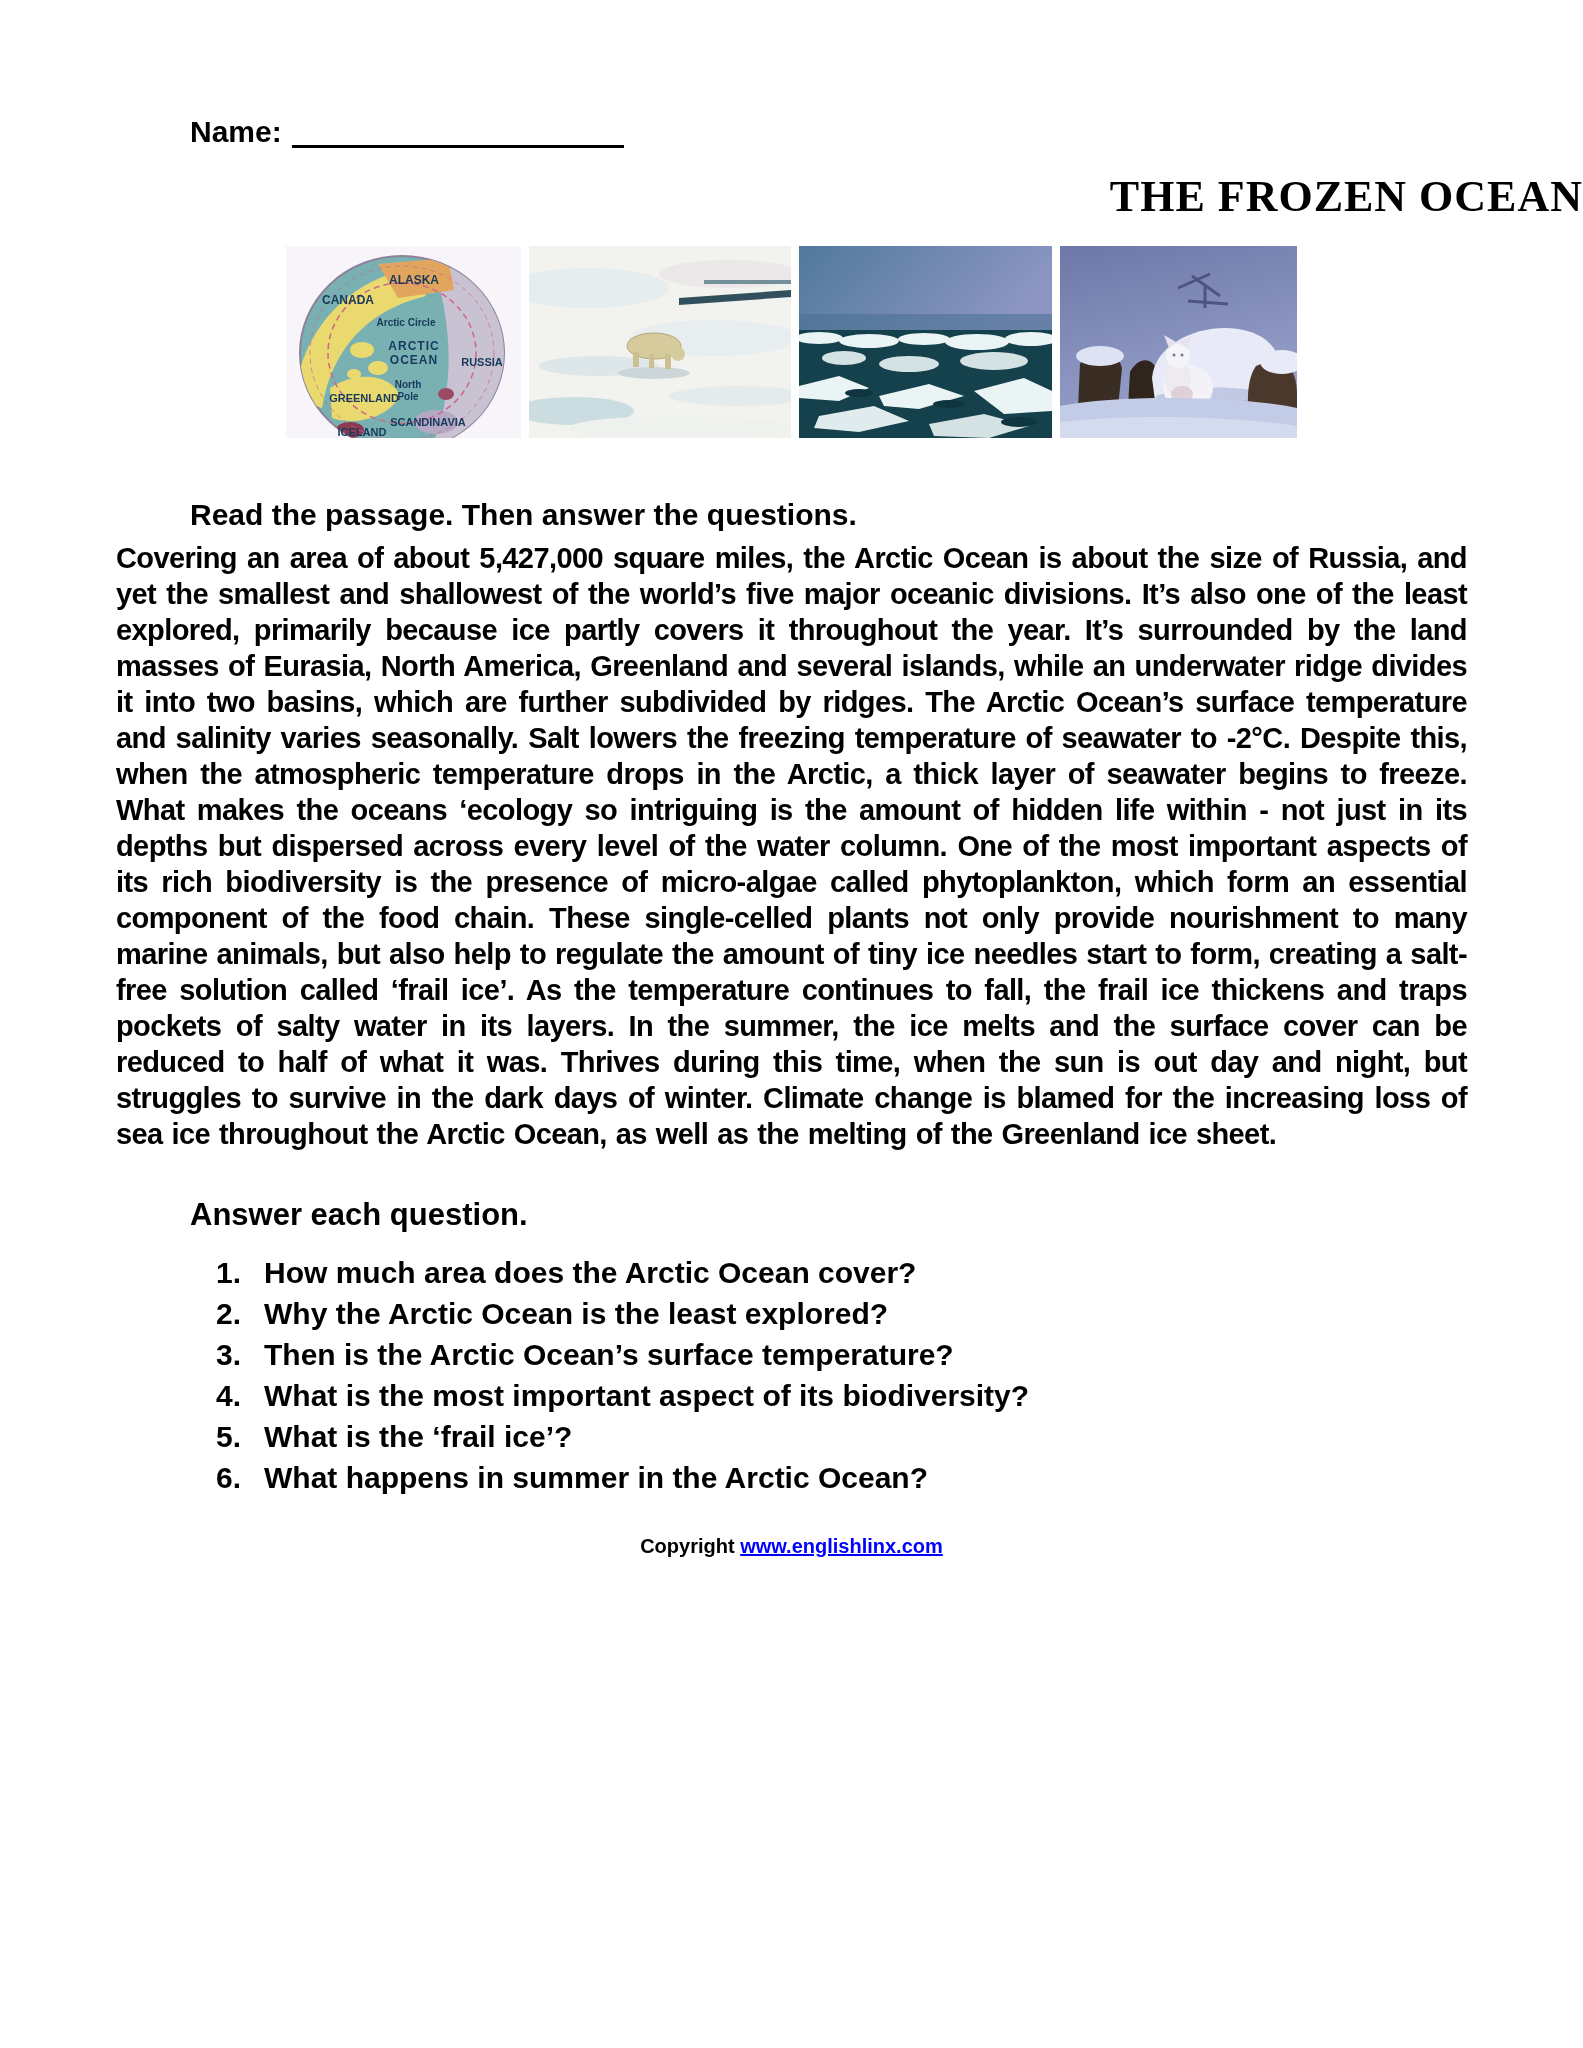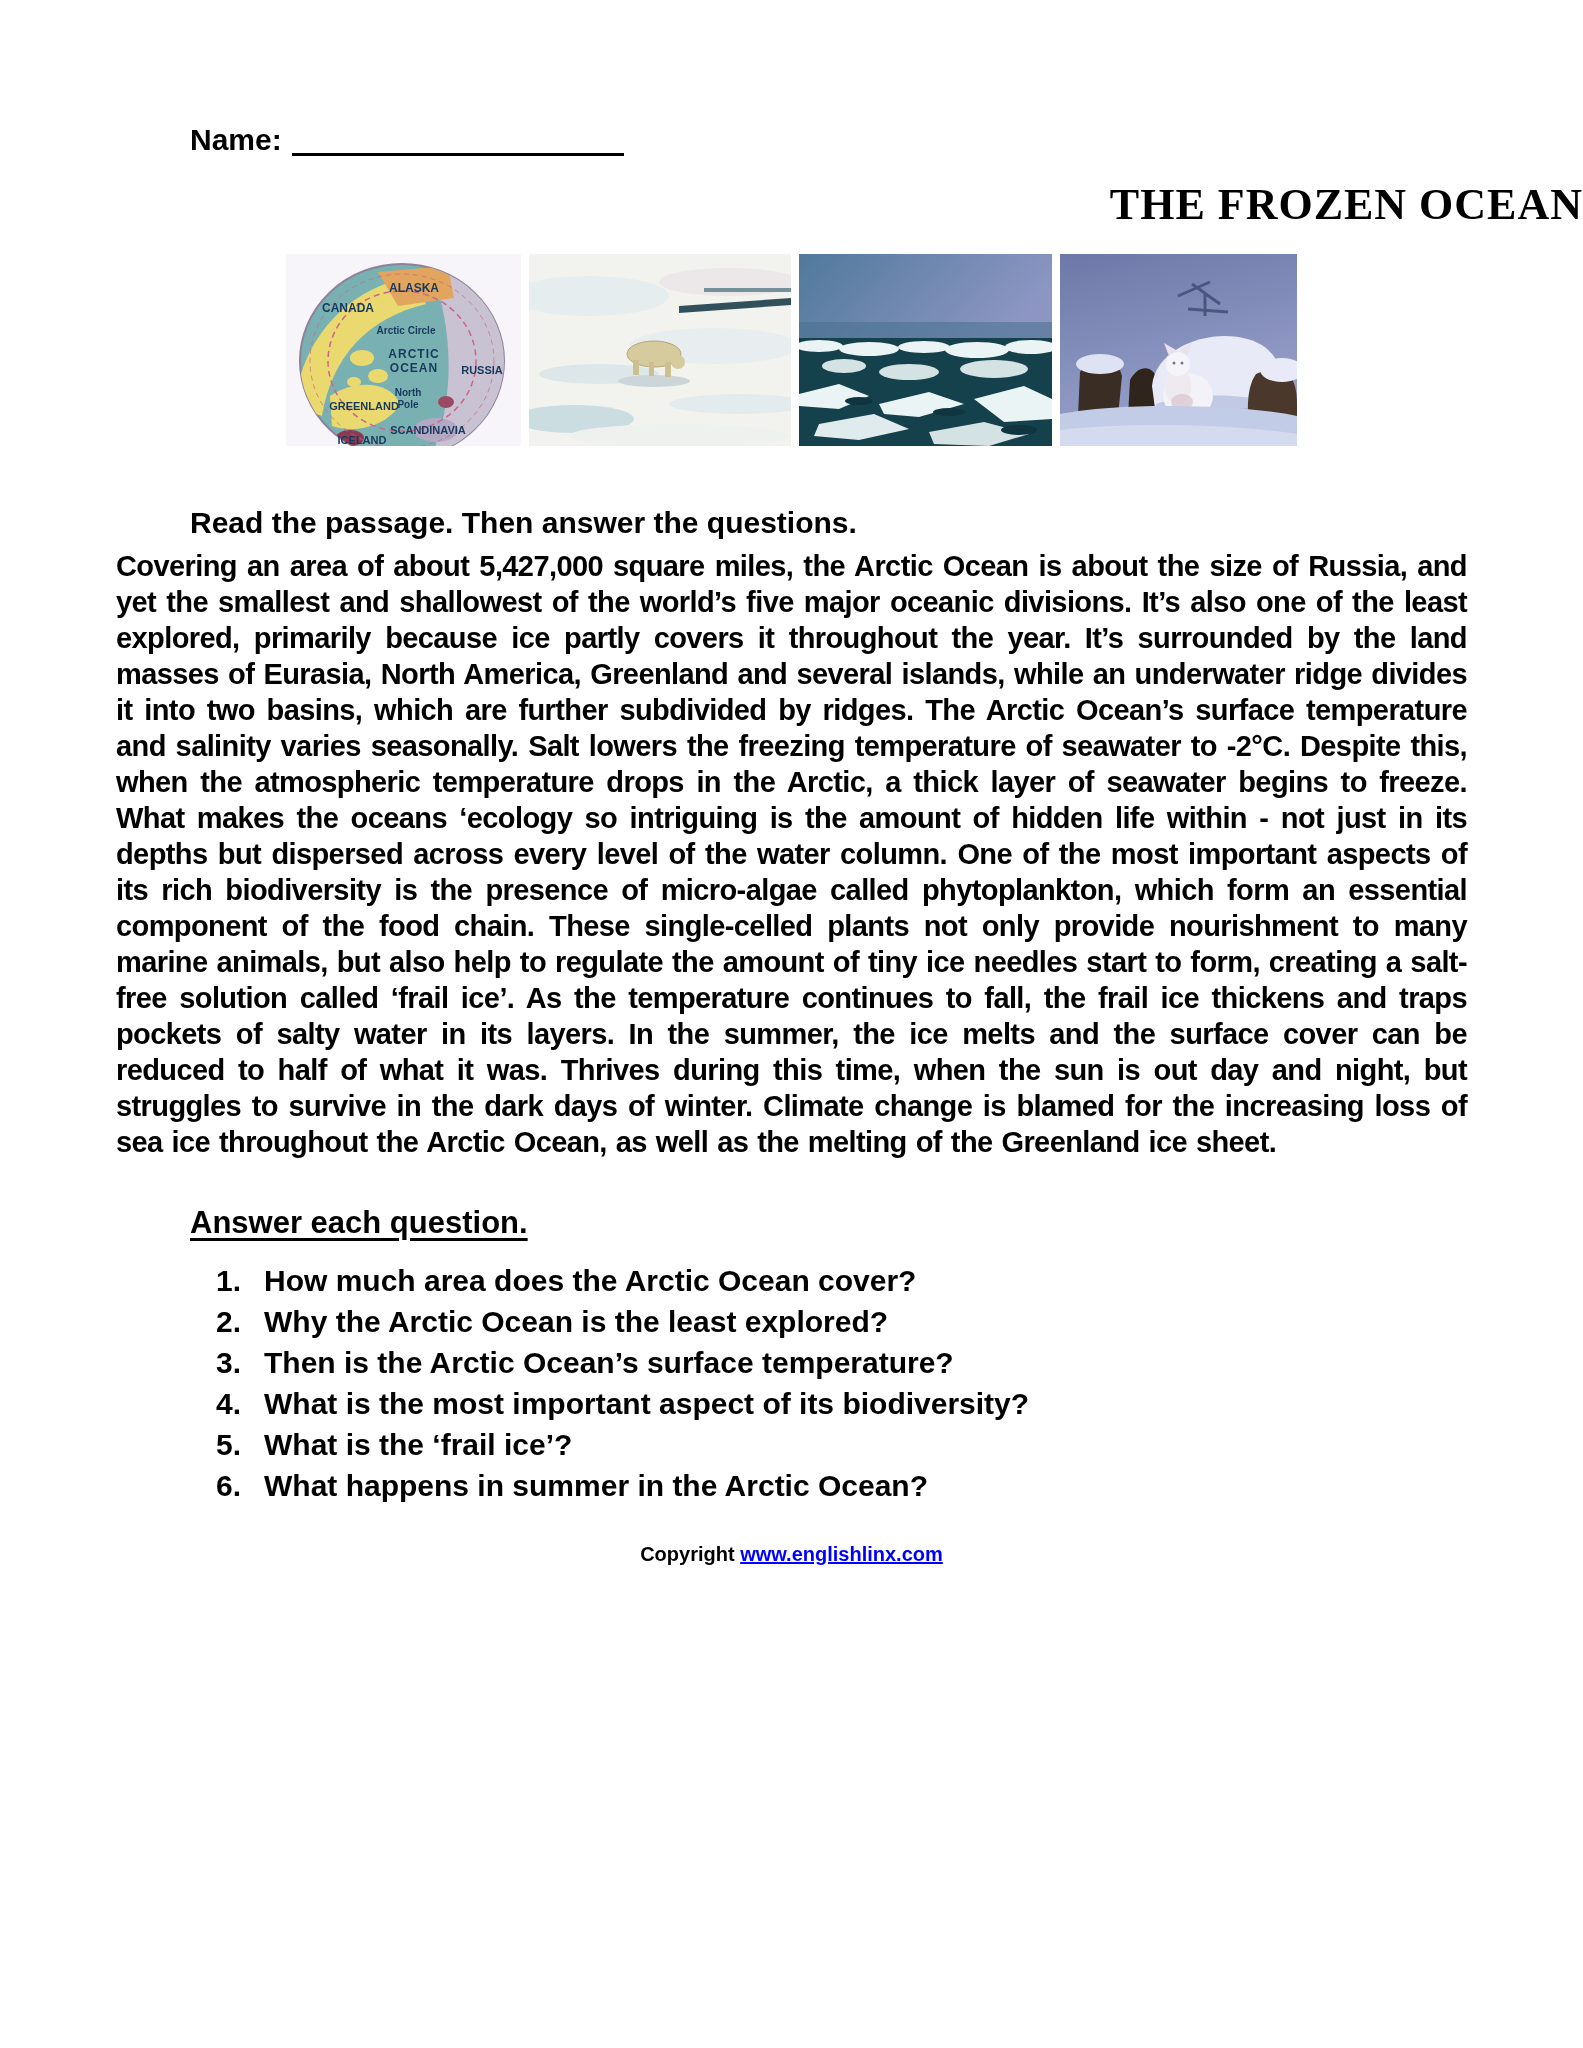--- a/index.html
+++ b/index.html
@@ -8,21 +8,21 @@
     width:1583px;height:2048px;
     background:#ffffff;
     overflow:hidden;
     font-family:"Liberation Sans",sans-serif;
     font-weight:700;
     color:#000000;
     box-sizing:border-box;
   }
   .header-row{
     display:flex;justify-content:space-between;align-items:flex-end;
-    margin:8px 190px;padding-top:116px;
+    margin:0 190px;padding-top:116px;
     font-size:30px;line-height:32px;
   }
   .field{display:flex;align-items:flex-end;}
   .field-label{white-space:nowrap;}
   .blank-line{display:inline-block;border-bottom:3px solid #000;height:28px;margin-left:10px;}
   .blank-name{width:332px;}
   .blank-date{width:342px;}
   .doc-title{text-align:center;font-size:39px;margin-top:34px;line-height:42px;}
   .doc-subtitle{
     text-align:right;
@@ -35,21 +35,20 @@
   .instructions{margin:60px 190px 0;font-size:30px;line-height:34px;}
   .passage{
     margin:8px 116px 0;
     font-size:29px;line-height:36px;
     text-align:justify;
     letter-spacing:-0.6px;word-spacing:1.5px;
   }
   .answer-heading{
     margin:46px 190px 0;
     font-size:31px;line-height:34px;
-    text-decoration:underline;
     text-decoration-thickness:3px;
     text-underline-offset:5px;
     display:inline-block;
   }
   .questions{margin:26px 190px 0 216px;}
   .q-row{display:flex;font-size:30px;line-height:30px;margin-bottom:11px;}
   .q-num{flex:0 0 48px;}
   .q-text{flex:1;}
   .footer{margin-top:38px;text-align:center;font-size:20px;line-height:30px;}
   .footer a{color:#0000ff;text-decoration:underline;font-weight:700;}

